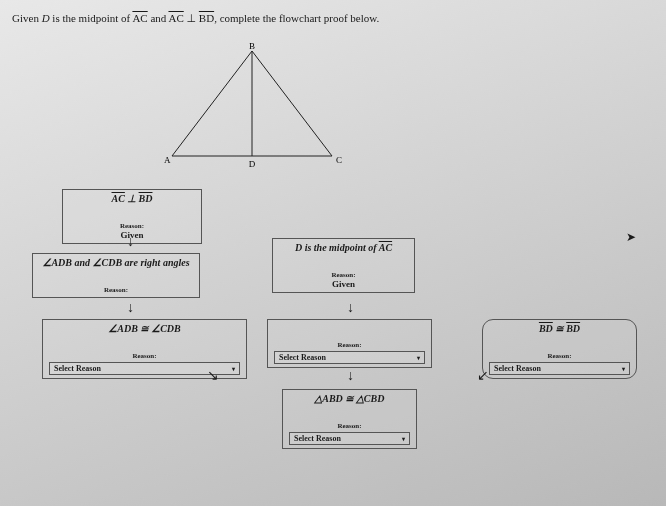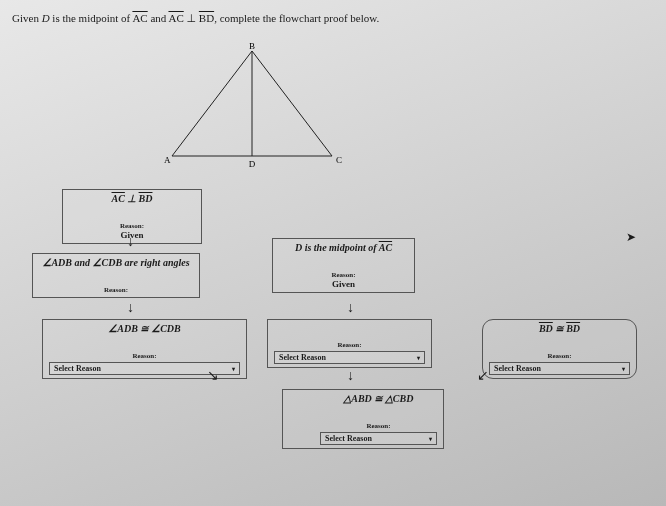--- a/index.html
+++ b/index.html
@@ -128,21 +128,21 @@
       <span class="overline">BD</span> ≅ <span class="overline">BD</span>
     </div>
     <div class="rlabel">Reason:</div>
     <div class="dropdown">
       <span>Select Reason</span>
       <span class="tri">▾</span>
     </div>
   </div>
   <div class="arrow" style="left:465px; top:180px;">↙</div>
 
-  <div class="box" style="left:270px; top:200px; width:162px;padding-left:37px;">
+  <div class="box" style="left:270px; top:200px; width:135px;">
     <div class="statement">△ABD ≅ △CBD</div>
     <div class="rlabel">Reason:</div>
     <div class="dropdown">
       <span>Select Reason</span>
       <span class="tri">▾</span>
     </div>
   </div>
 
 </div>
 

